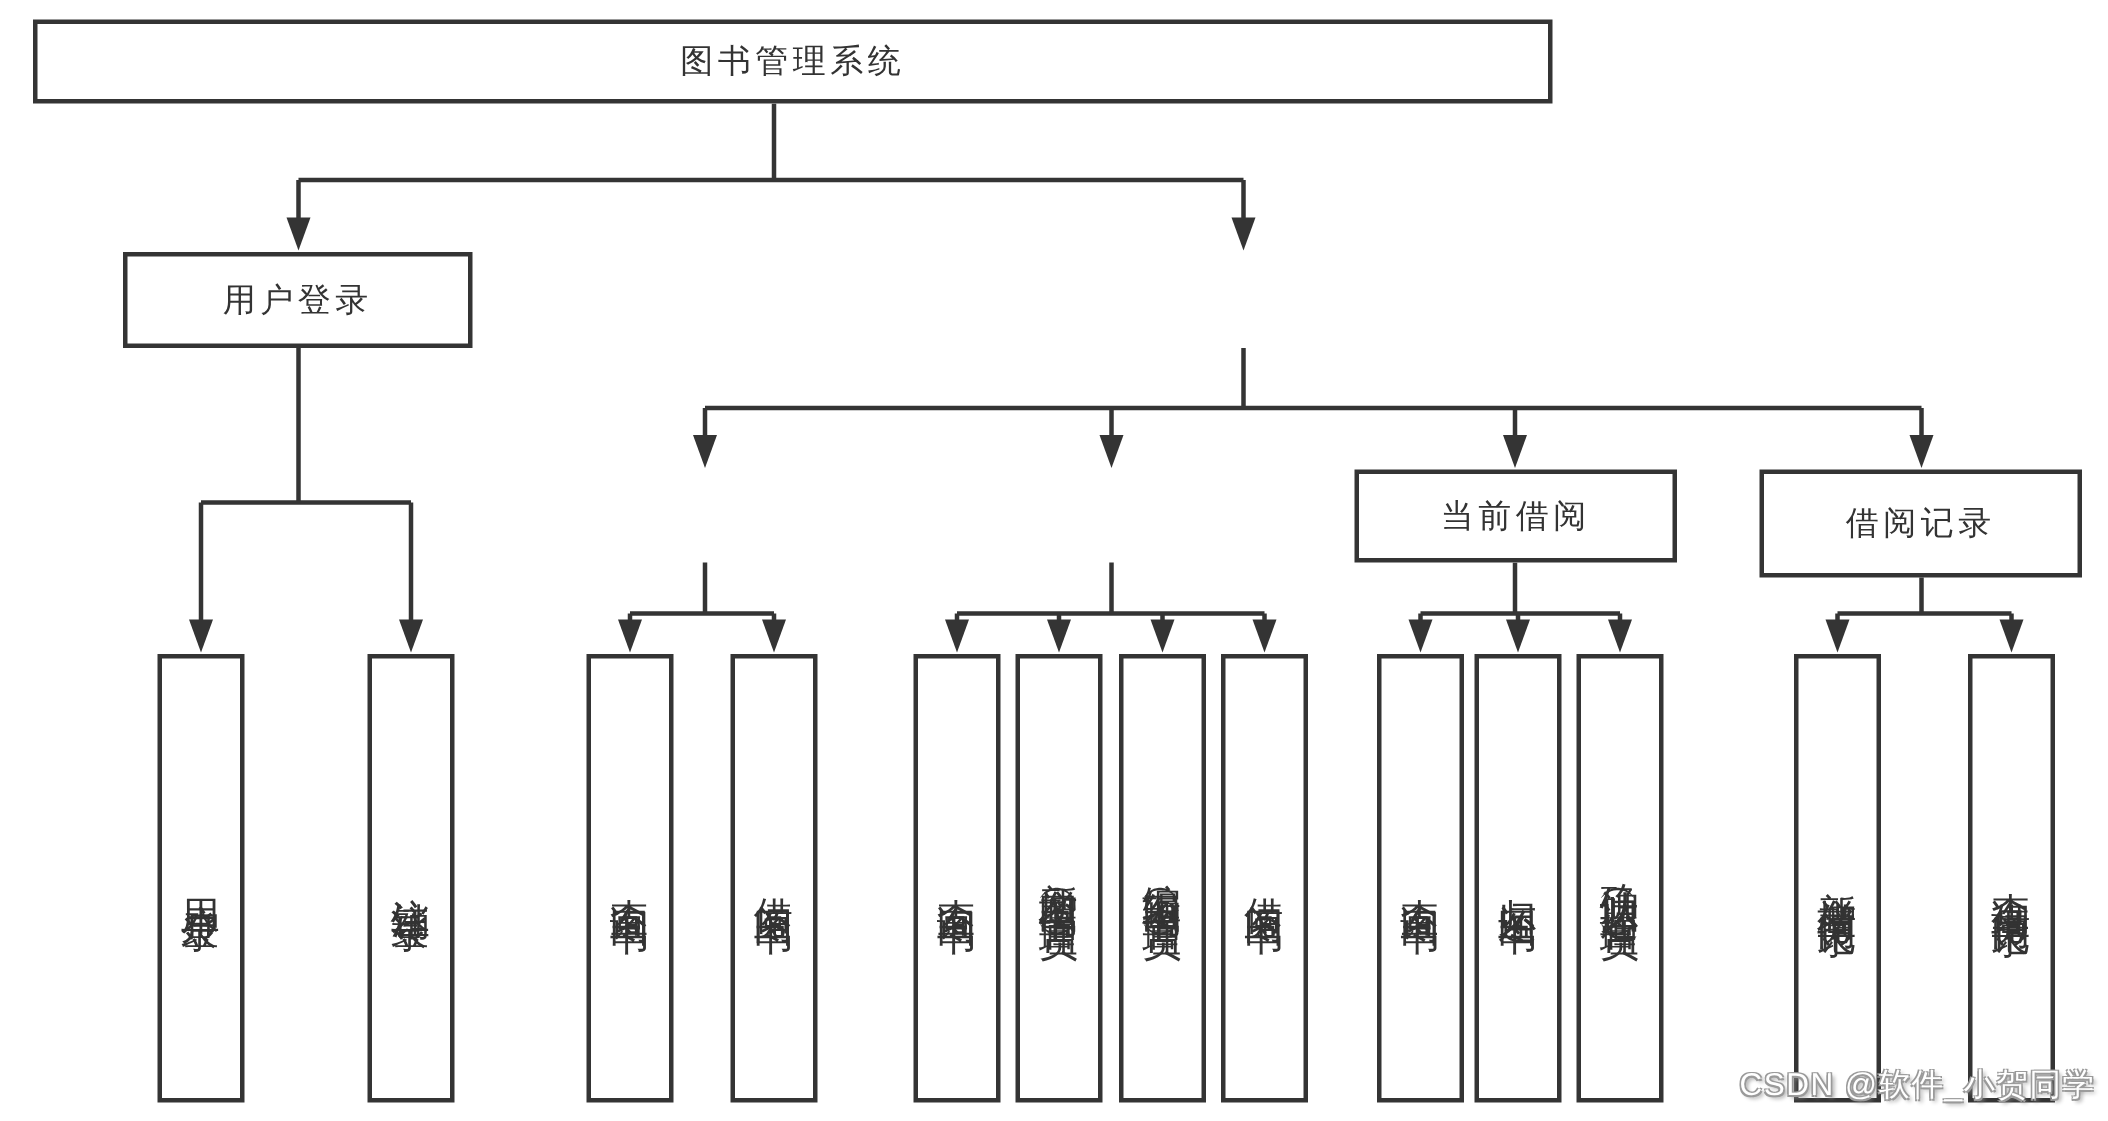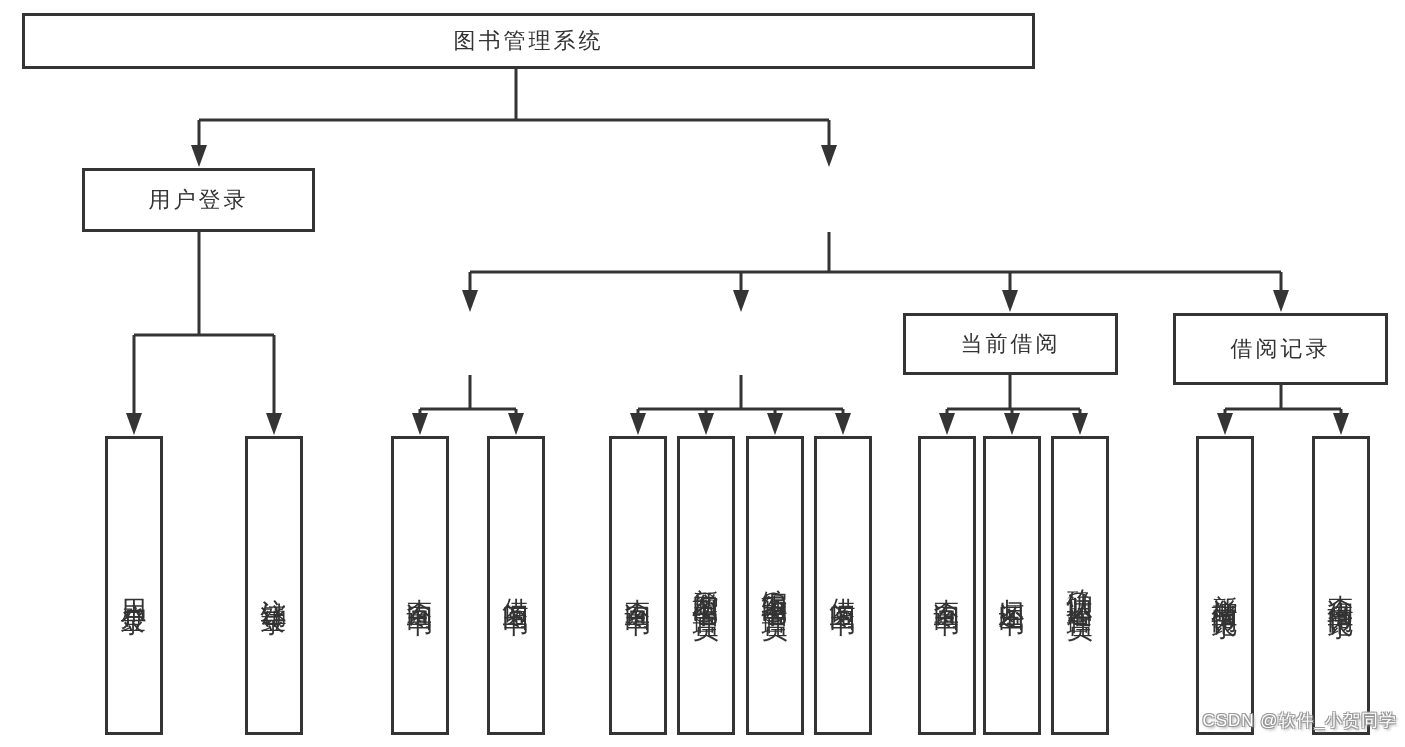--- a/index.html
+++ b/index.html
@@ -32,21 +32,21 @@
   .leaf { top:436px; width:58px; height:299px; }
   #l-ulogin { left:105px; }  #l-logout { left:245px; }
   #l-qb1 { left:391px; }     #l-bb1 { left:487px; }
   #l-qb2 { left:609px; }     #l-add { left:677px; }
   #l-edit { left:746px; }    #l-bb2 { left:814px; }
   #l-qb3 { left:918px; }     #l-ret { left:983px; }
   #l-conf { left:1051px; }
   #l-addrec { left:1196px; } #l-qrec { left:1312px; }
   .watermark {
     position:absolute; right:8px; top:709px; z-index:5;
-    font-size:17px; letter-spacing:1px; color:#ffffff;
+    font-size:21px; letter-spacing:1px; color:#ffffff;
     text-shadow:1px 1px 0 #9a9a9a, -1px -1px 0 #9a9a9a, 1px -1px 0 #9a9a9a,
                 -1px 1px 0 #9a9a9a, 2px 2px 3px #8a8a8a;
     white-space:nowrap;
   }
 </style>
 </head>
 <body>
 
 <div class="canvas">
 

